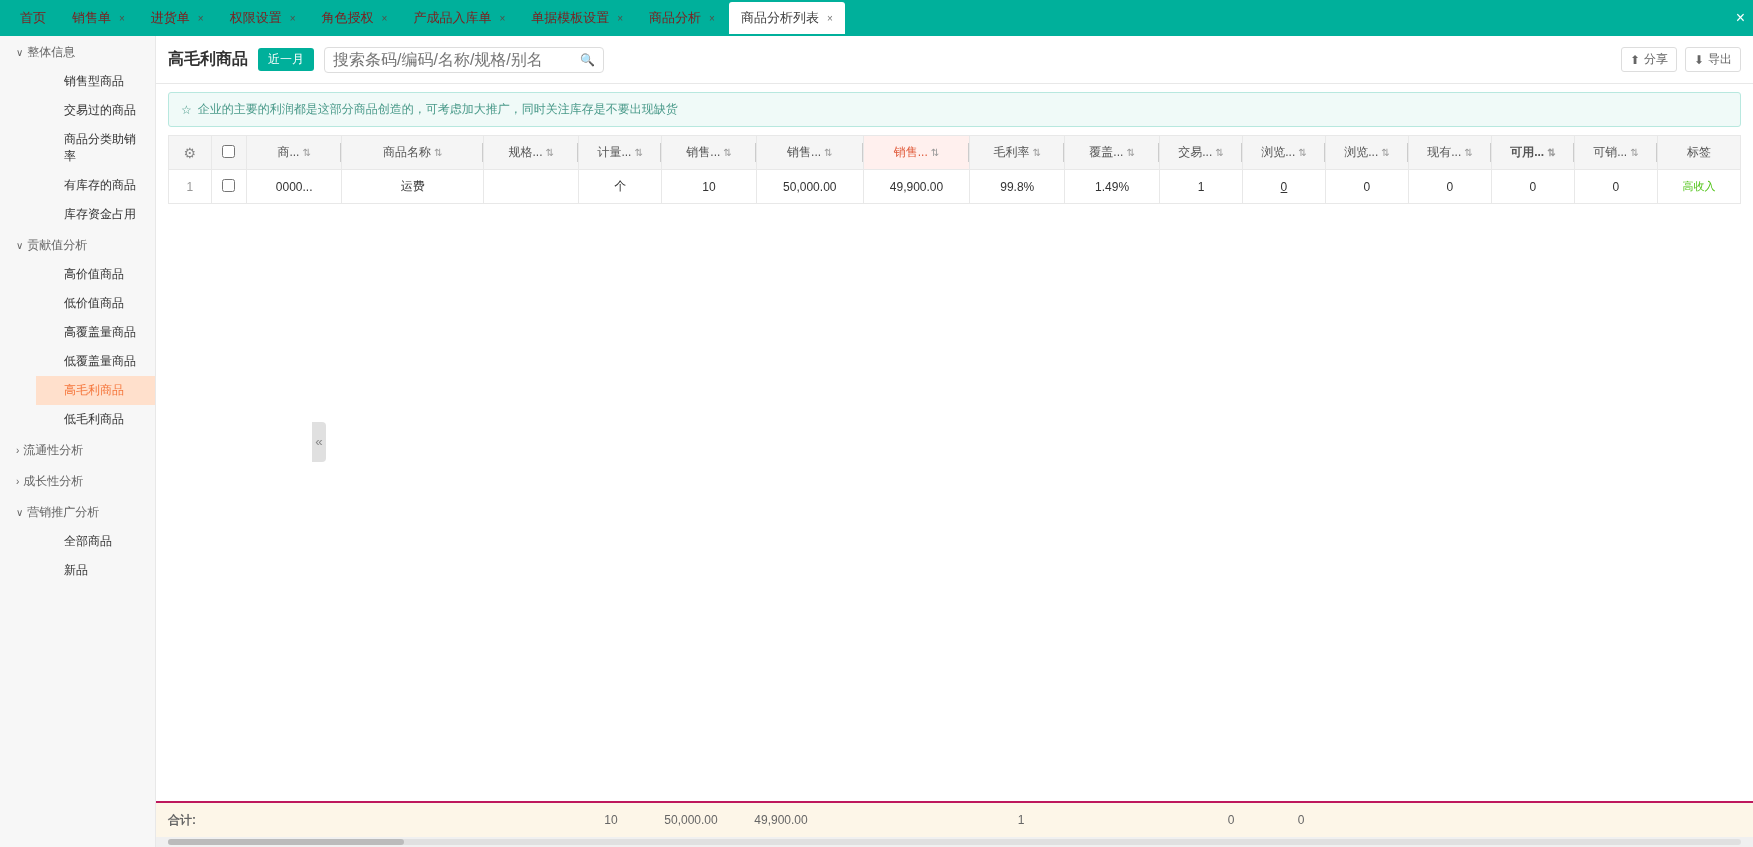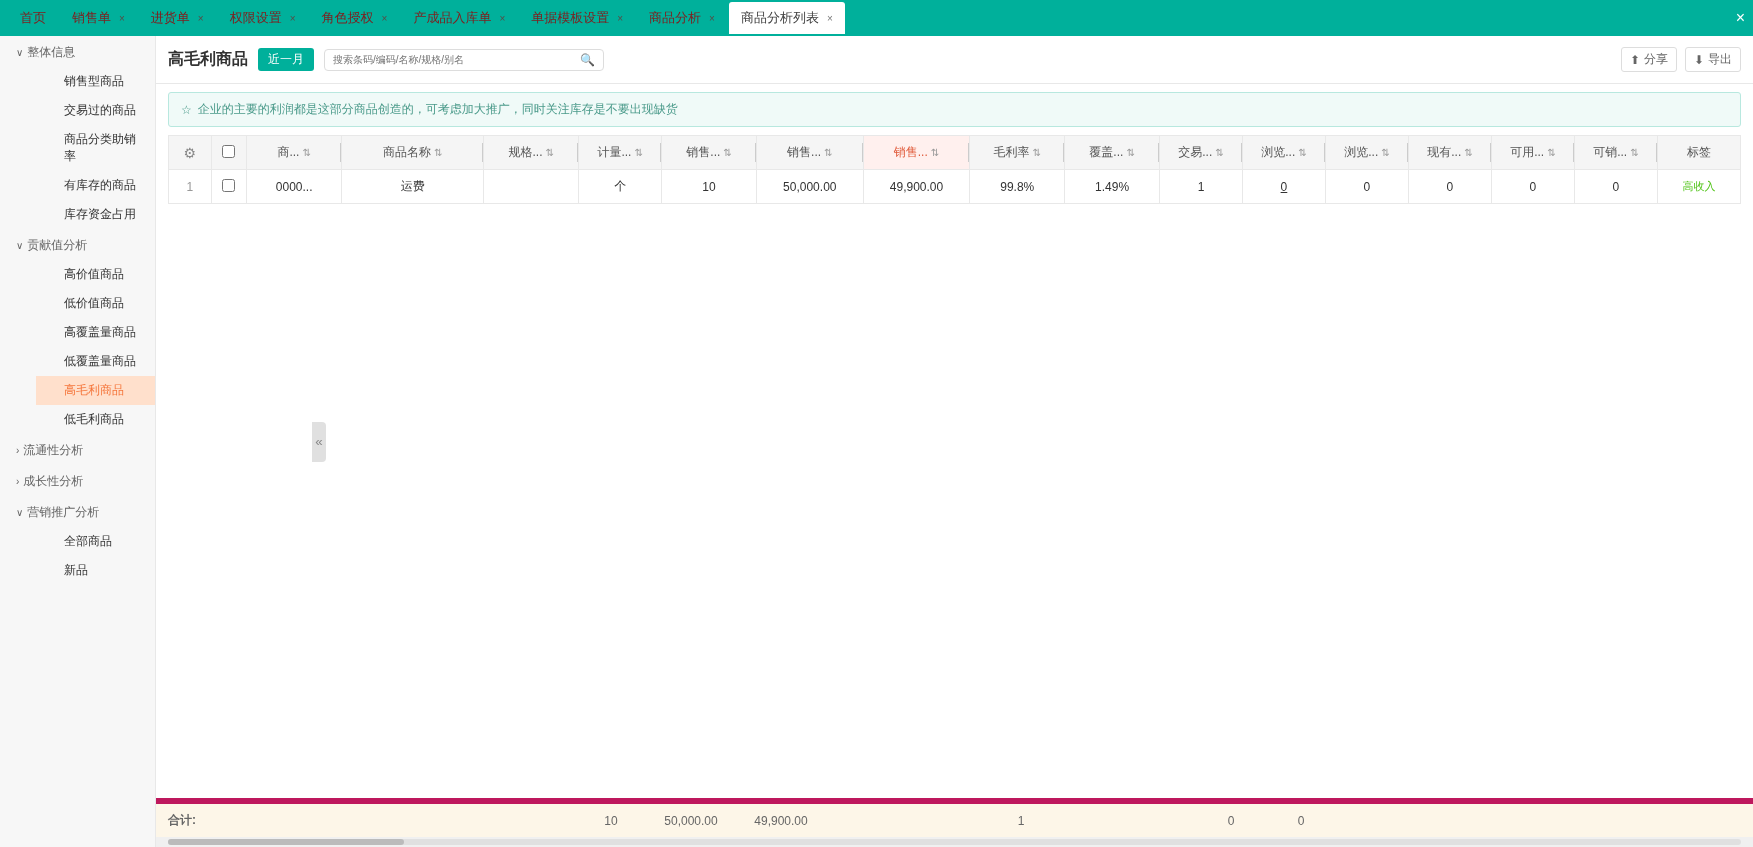--- a/index.html
+++ b/index.html
@@ -55,21 +55,21 @@
     }
     .content-title { font-size: 16px; font-weight: bold; color: #333; }
     .filter-btn {
       background: #00b09b; color: #fff; border: none; border-radius: 3px;
       padding: 3px 10px; font-size: 12px; cursor: pointer;
     }
     .search-box {
       display: flex; align-items: center; border: 1px solid #ddd; border-radius: 4px;
       padding: 3px 8px; gap: 4px; flex: 1; max-width: 280px;
     }
-    .search-box input { border: none; outline: none; font-size: 10px; flex: 1; background: transparent; }
+    .search-box input { border: none; outline: none; font-size: 16px; flex: 1; background: transparent; }
     .search-icon { color: #999; cursor: pointer; }
     .header-actions { margin-left: auto; display: flex; gap: 8px; }
     .action-btn {
       display: flex; align-items: center; gap: 4px; color: #666; cursor: pointer;
       font-size: 12px; padding: 3px 8px; border: 1px solid #ddd; border-radius: 3px;
     }
 
     
     .info-bar {
       background: #f0faf8; border: 1px solid #b8e8df; margin: 8px 12px;
@@ -90,21 +90,21 @@
       cursor: col-resize; background: transparent; border-right: 1px solid #ccc;
     }
     thead th .col-header { display: flex; align-items: center; justify-content: center; gap: 3px; }
     thead th .sort-icon { color: #999; font-size: 10px; }
     tbody tr { background: #fff; }
     tbody td { padding: 8px 6px; border: 1px solid #e8e8e8; text-align: center; color: #333; }
     .tag-high { color: #52c41a; font-size: 11px; }
 
     
     .footer-bar {
-      background: #fdf6e8; border-top: 6px solid #be185d; padding: 8px 12px;
+      background: #fdf6e8; border-top: 2px solid #be185d; padding: 8px 12px;
       display: flex; align-items: center; font-size: 12px; color: #666; min-height: 36px;
     }
 
     
     .scroll-bar-area {
       height: 10px; background: #f0f0f0; display: flex; align-items: center;
       padding: 0 12px;
     }
     .scroll-track {
       width: 100%; height: 6px; background: #e0e0e0; border-radius: 3px;
@@ -359,21 +359,21 @@
               </div>
               <div class="col-resizer"></div>
             </th>
             <th style="width:70px;">
               <div class="col-header">
                 <span>现有...</span>
                 <span class="sort-icon">⇅</span>
               </div>
               <div class="col-resizer"></div>
             </th>
-            <th style="width:70px;">
+            <th style="width:70px;font-weight:bold;">
               <div class="col-header">
                 <span>可用...</span>
                 <span class="sort-icon">⇅</span>
               </div>
               <div class="col-resizer"></div>
             </th>
             <th style="width:70px;">
               <div class="col-header">
                 <span>可销...</span>
                 <span class="sort-icon">⇅</span>

